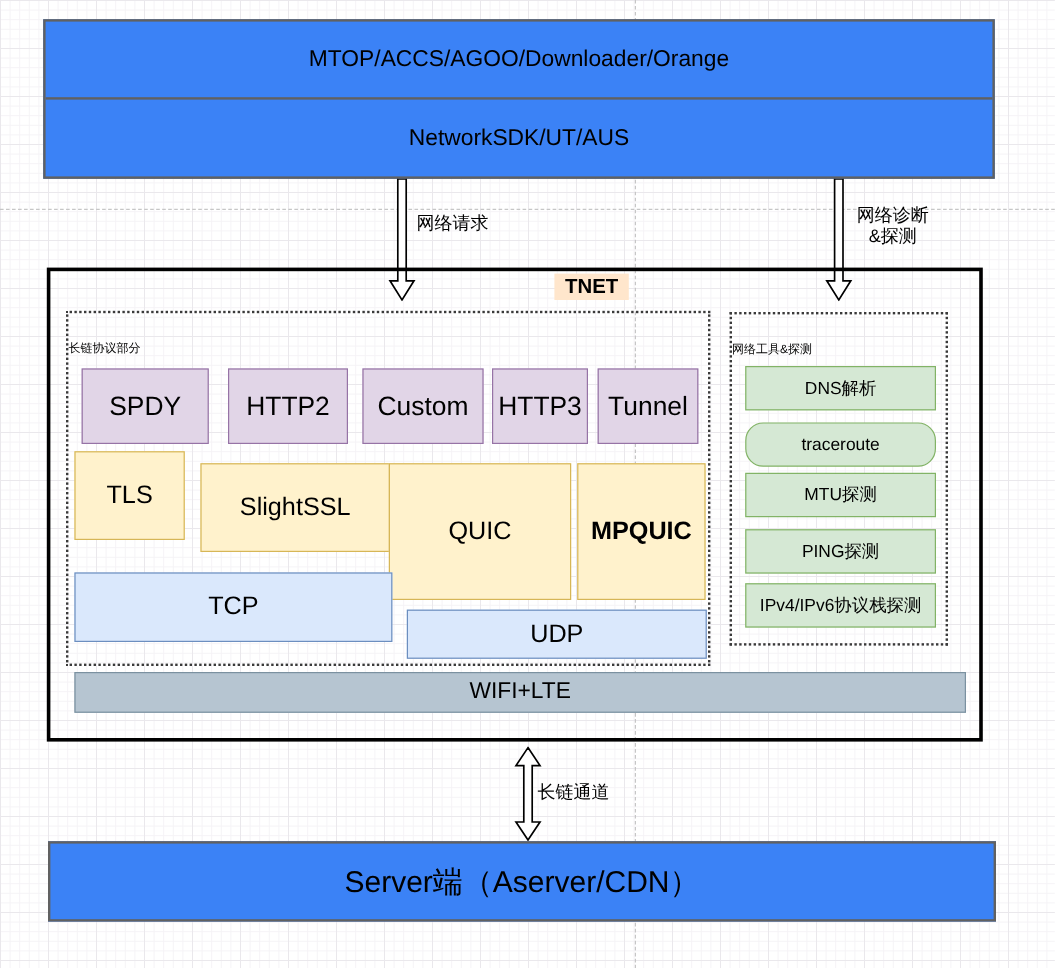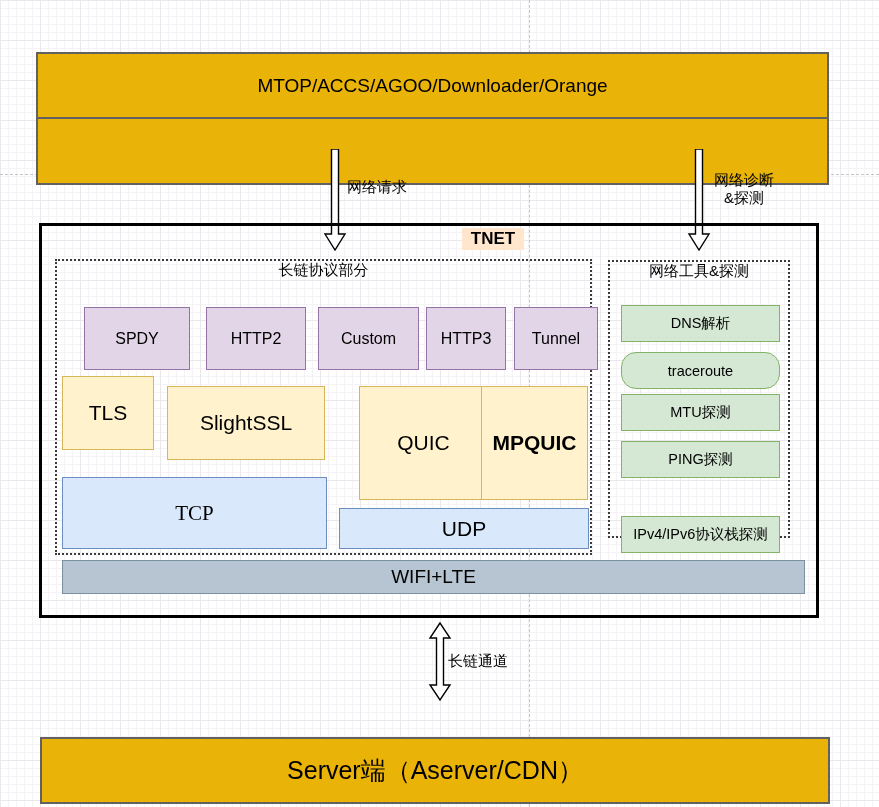--- a/index.html
+++ b/index.html
@@ -10,45 +10,46 @@
     background-color:#ffffff;
     background-image:
       linear-gradient(#eae8ec 1px, transparent 1px),
       linear-gradient(90deg, #eae8ec 1px, transparent 1px),
       linear-gradient(#f5f3f6 1px, transparent 1px),
       linear-gradient(90deg, #f5f3f6 1px, transparent 1px);
     background-size:40px 40px,40px 40px,8px 8px,8px 8px;
   }
   .abs{position:absolute;box-sizing:border-box;}
   .shape{position:absolute;box-sizing:border-box;display:flex;align-items:center;justify-content:center;text-align:center;}
-  .gray-box{background:#eab308;border:2px solid #616161;margin-top:36px;}
-  .purple{background:#e1d5e7;border:1.5px solid #9673a6;font-size:16px;margin-left:16px;}
+  .gray-box{background:#3b82f6;border:2px solid #616161;}
+  .purple{background:#e1d5e7;border:1.5px solid #9673a6;font-size:22px;}
   .yellow{background:#fff2cc;border:1.5px solid #d6b656;font-size:21px;}
   .blue{background:#dae8fc;border:1.5px solid #6c8ebf;font-size:21px;}
   .green{background:#d5e8d4;border:1.5px solid #82b366;font-size:14.5px;}
   .dottedbox{border:2px dotted #3a3a3a;background:transparent;}
-  .section-title{position:absolute;left:0;right:0;top:0;text-align:center;font-size:15px;}
+  .section-title{position:absolute;left:0;right:0;top:22px;font-size:10px;}
   .tnet-frame{border:3px solid #000;background:transparent;}
   .tnet-tag{background:#ffe6cc;font-size:17px;font-weight:600;}
   .wifi{background:#b6c5d1;border:1.5px solid #7b91a0;font-size:19px;}
   .toprow{font-size:19px;}
   .server{font-size:25px;}
   .arrow-label{position:absolute;font-size:15px;line-height:18px;white-space:nowrap;}
   .pageline-v{position:absolute;top:0;bottom:0;width:0;border-left:1px dashed #c6c6c6;}
   .pageline-h{position:absolute;left:0;right:0;height:0;border-top:1px dashed #c6c6c6;}
   svg{display:block;}
 </style>
 </head>
 <body>
 
 <div class="pageline-v" style="left:529px;"></div>
 <div class="pageline-h" style="top:174px;"></div>
 
 <div class="abs gray-box" style="left:36px;top:16px;width:793px;height:133px;">
   <div class="toprow" style="height:63px;border-bottom:2px solid #616161;display:flex;align-items:center;justify-content:center;">MTOP/ACCS/AGOO/Downloader/Orange</div>
+  <div class="toprow" style="height:66px;display:flex;align-items:center;justify-content:center;">NetworkSDK/UT/AUS</div>
 </div>
 
 <div class="abs" style="left:323px;top:149px;width:24px;height:102px;">
   <svg width="24" height="102" viewBox="0 0 24 102">
     <path d="M8.5 0 L8.5 85 L2 85 L12 101 L22 85 L15.5 85 L15.5 0 Z" fill="#ffffff" stroke="#000" stroke-width="1.4"></path>
   </svg>
 </div>
 <div class="arrow-label" style="left:347px;top:178px;">网络请求</div>
 
 <div class="abs" style="left:687px;top:149px;width:24px;height:102px;">
@@ -69,35 +70,35 @@
 </div>
 
 <div class="shape purple" style="left:68px;top:307px;width:106px;height:63px;">SPDY</div>
 <div class="shape purple" style="left:190px;top:307px;width:100px;height:63px;">HTTP2</div>
 <div class="shape purple" style="left:302px;top:307px;width:101px;height:63px;">Custom</div>
 <div class="shape purple" style="left:410px;top:307px;width:80px;height:63px;">HTTP3</div>
 <div class="shape purple" style="left:498px;top:307px;width:84px;height:63px;text-align:right;">Tunnel</div>
 
 <div class="shape yellow" style="left:62px;top:376px;width:92px;height:74px;">TLS</div>
 <div class="shape yellow" style="left:167px;top:386px;width:158px;height:74px;">SlightSSL</div>
-<div class="shape yellow" style="left:359px;top:386px;width:129px;height:114px;">QUIC</div>
+<div class="shape yellow" style="left:324px;top:386px;width:152px;height:114px;">QUIC</div>
 <div class="shape yellow" style="left:481px;top:386px;width:107px;height:114px;font-weight:bold;">MPQUIC</div>
 
-<div class="shape blue" style="left:62px;top:477px;width:265px;height:72px;font-family:Liberation Serif, serif;">TCP</div>
+<div class="shape blue" style="left:62px;top:477px;width:265px;height:58px;">TCP</div>
 <div class="shape blue" style="left:339px;top:508px;width:250px;height:41px;">UDP</div>
 
 <div class="abs dottedbox" style="left:608px;top:260px;width:182px;height:278px;">
   <div class="section-title">网络工具&amp;探测</div>
 </div>
 
 <div class="shape green" style="left:621px;top:305px;width:159px;height:37px;">DNS解析</div>
 <div class="shape green" style="left:621px;top:352px;width:159px;height:37px;border-radius:15px;">traceroute</div>
 <div class="shape green" style="left:621px;top:394px;width:159px;height:37px;">MTU探测</div>
 <div class="shape green" style="left:621px;top:441px;width:159px;height:37px;">PING探测</div>
-<div class="shape green" style="left:621px;top:486px;width:159px;height:37px;margin-top:30px;">IPv4/IPv6协议栈探测</div>
+<div class="shape green" style="left:621px;top:486px;width:159px;height:37px;">IPv4/IPv6协议栈探测</div>
 
 <div class="shape wifi" style="left:62px;top:560px;width:743px;height:34px;">WIFI+LTE</div>
 
 <div class="abs" style="left:428px;top:622px;width:24px;height:79px;">
   <svg width="24" height="79" viewBox="0 0 24 79">
     <path d="M12 1 L2 16 L8.5 16 L8.5 63 L2 63 L12 78 L22 63 L15.5 63 L15.5 16 L22 16 Z" fill="#ffffff" stroke="#000" stroke-width="1.4"></path>
   </svg>
 </div>
 <div class="arrow-label" style="left:448px;top:652px;">长链通道</div>
 

